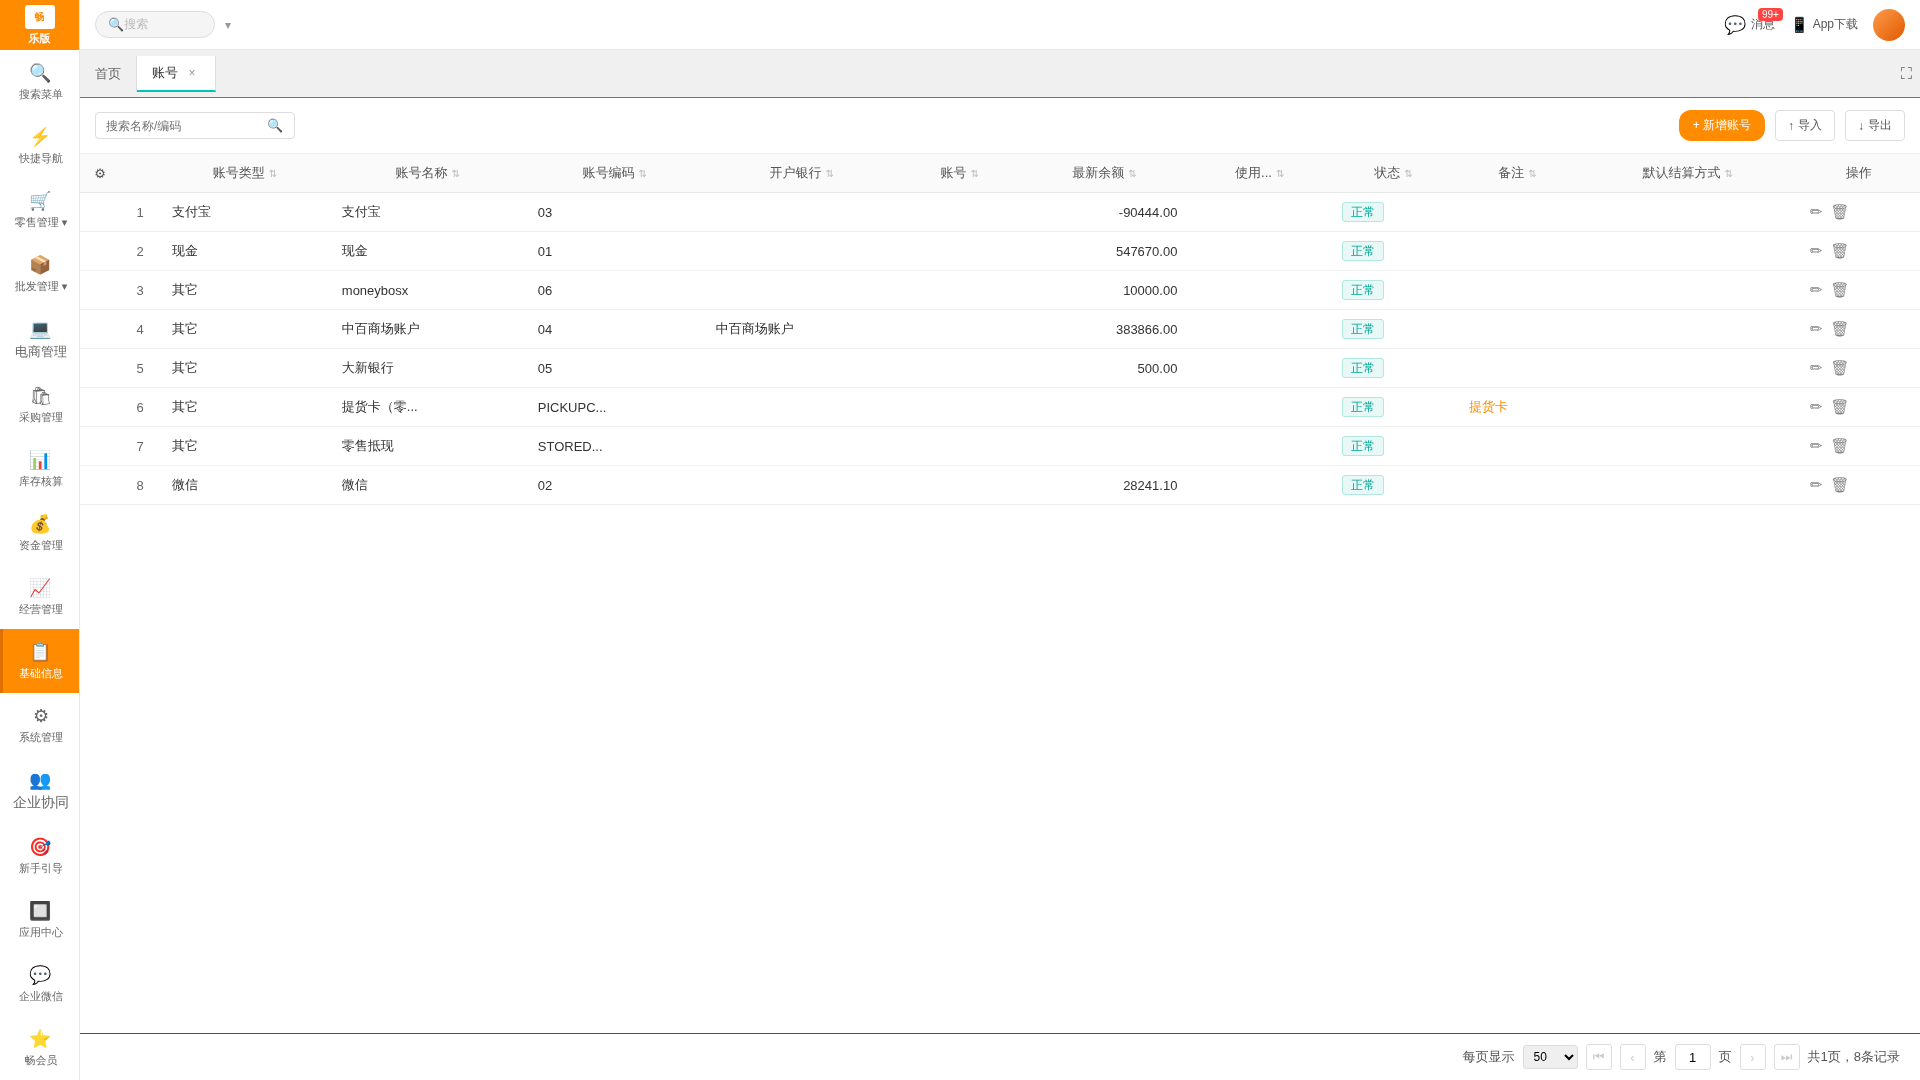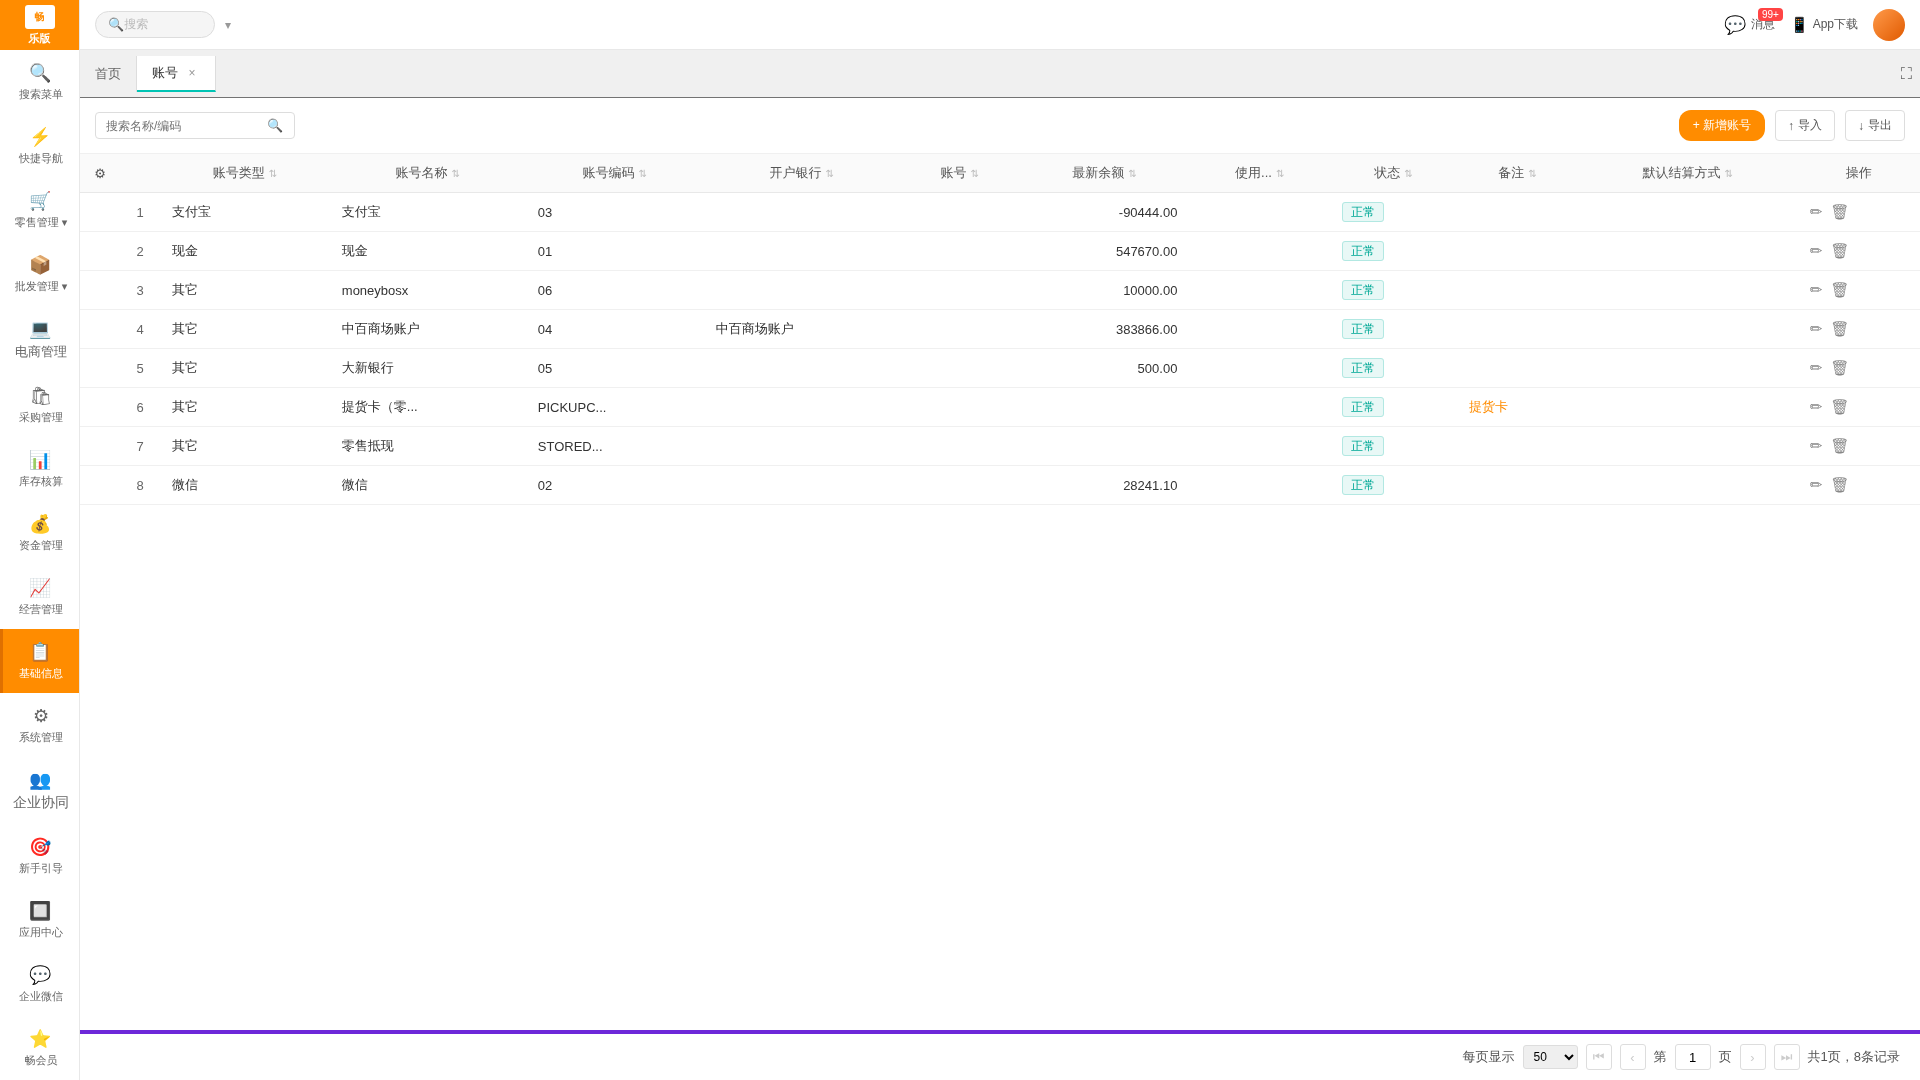--- a/index.html
+++ b/index.html
@@ -297,21 +297,21 @@
       cursor: pointer;
       font-size: 15px;
     }
 
     
     .pagination {
       display: flex;
       align-items: center;
       justify-content: flex-end;
       padding: 10px 20px;
-      border-top: 4px solid #6d28d9;
+      border-top: 1px solid #6d28d9;
       gap: 8px;
       font-size: 13px;
       color: #555;
       flex-shrink: 0;
     }
     .page-size-select {
       border: 1px solid #ddd;
       border-radius: 3px;
       padding: 3px 6px;
       font-size: 12px;

